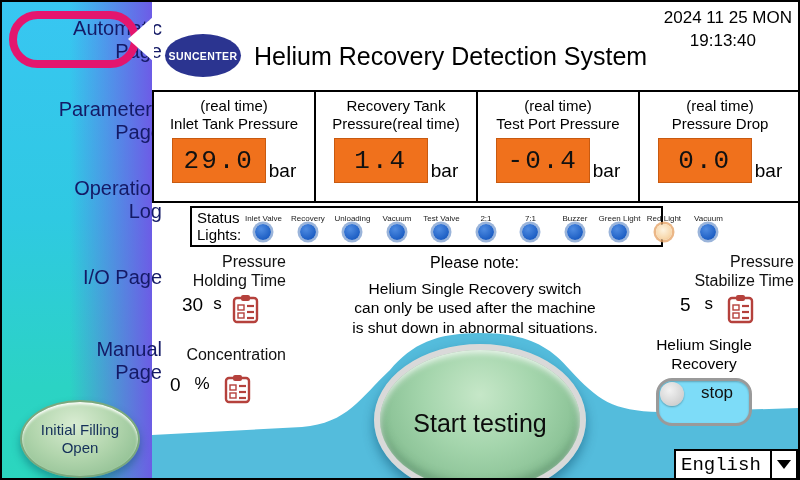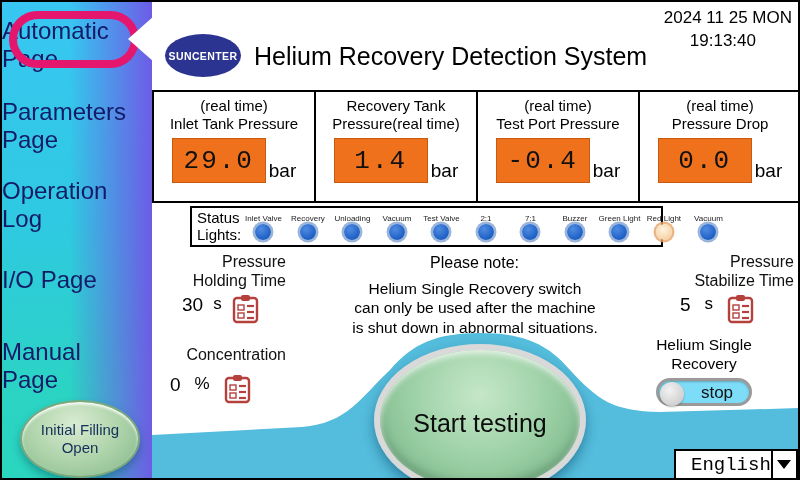--- a/index.html
+++ b/index.html
@@ -6,22 +6,22 @@
   .frame{position:relative;width:800px;height:480px;background:#fff;overflow:hidden;
          border:2px solid #000;box-sizing:border-box;
          font-family:"Liberation Sans",sans-serif;color:#000;}
   .pre{white-space:pre-line;}
 
   
   .sidebar{position:absolute;left:0;top:0;width:150px;height:480px;
     background:
       linear-gradient(to right, rgba(122,96,232,0) 45%, rgba(112,86,230,.95) 100%),
       linear-gradient(to bottom,#38c6f2 0%,#2fc9e2 45%,#2bd3c4 80%,#2bd6be 100%);}
-  .nav-item{position:absolute;left:0;width:150px;text-align:left;
-    font-size:24px;line-height:1.15;color:#141a66;cursor:pointer;}
+  .nav-item{position:absolute;left:10px;width:150px;text-align:right;
+    font-size:20px;line-height:1.15;color:#141a66;cursor:pointer;}
   .hl-ring{position:absolute;left:7px;top:9px;width:130px;height:57px;
     border:8px solid #e4166e;border-radius:32px;box-sizing:border-box;pointer-events:none;}
   .hl-notch{position:absolute;left:126px;top:14px;width:0;height:0;
     border-top:23px solid transparent;border-bottom:23px solid transparent;
     border-right:26px solid #ffffff;pointer-events:none;}
   .init-btn{position:absolute;left:18px;top:398px;width:116px;height:74px;border-radius:50%;
     background:radial-gradient(ellipse at 45% 30%,#d9ecd2 0%,#b3d6ae 45%,#8fbf92 85%,#9cc79e 100%);
     border:2px solid #79a87e;box-shadow:0 5px 9px rgba(0,70,90,.4), inset 0 2px 3px #fff;
     display:flex;align-items:center;justify-content:center;text-align:center;
     font-size:15px;line-height:1.2;color:#15305a;cursor:pointer;}
@@ -77,32 +77,32 @@
   .start-btn{position:absolute;left:372px;top:342px;width:212px;height:152px;border-radius:50%;
     background:radial-gradient(ellipse at 50% 32%,#c6e7c8 0%,#a4d5ac 40%,#84bd90 78%,#8fc59a 100%);
     border:6px solid #d9d9d9;box-sizing:border-box;
     box-shadow:0 6px 12px rgba(0,60,90,.45), inset 0 3px 6px rgba(255,255,255,.8), inset 0 -6px 10px rgba(40,90,60,.35);
     display:flex;align-items:center;justify-content:center;cursor:pointer;}
   .start-btn span{font-size:25px;color:#0c0c0c;margin-top:6px;}
 
   
   .hsr-label{position:absolute;left:642px;top:334px;width:120px;text-align:center;
     font-size:15.5px;line-height:1.2;}
-  .toggle{position:absolute;left:654px;top:376px;width:96px;height:28px;border-radius:16px;
+  .toggle{position:absolute;left:654px;top:376px;width:96px;height:48px;border-radius:16px;
     background:#7ddcf8;border:3px solid #9a9a9a;box-sizing:border-box;
     box-shadow:inset 0 1px 2px rgba(0,0,0,.25);cursor:pointer;}
   .knob{position:absolute;left:1px;top:1px;width:24px;height:24px;border-radius:50%;
     background:radial-gradient(circle at 40% 35%,#f2f2f2,#cfcfcf 75%,#bdbdbd);
     box-shadow:0 1px 2px rgba(0,0,0,.3);}
   .toggle .tlab{position:absolute;left:26px;right:0;top:2px;text-align:center;font-size:17px;color:#111;}
 
   
   .lang{position:absolute;left:672px;top:447px;width:124px;height:31px;background:#fff;
     border:2px solid #000;box-sizing:border-box;display:flex;cursor:pointer;}
-  .lang .ltxt{flex:1;display:flex;align-items:center;padding-left:15px;
+  .lang .ltxt{flex:1;display:flex;align-items:center;padding-left:5px;
     font-family:"Liberation Mono",monospace;font-size:19px;}
   .lang .larrow{width:24px;border-left:2px solid #000;display:flex;align-items:center;
     justify-content:center;background:#fff;}
   .tri{width:0;height:0;border-left:7px solid transparent;border-right:7px solid transparent;
     border-top:9px solid #000;}
 </style>
 </head>
 <body>
 
 <div class="frame">

